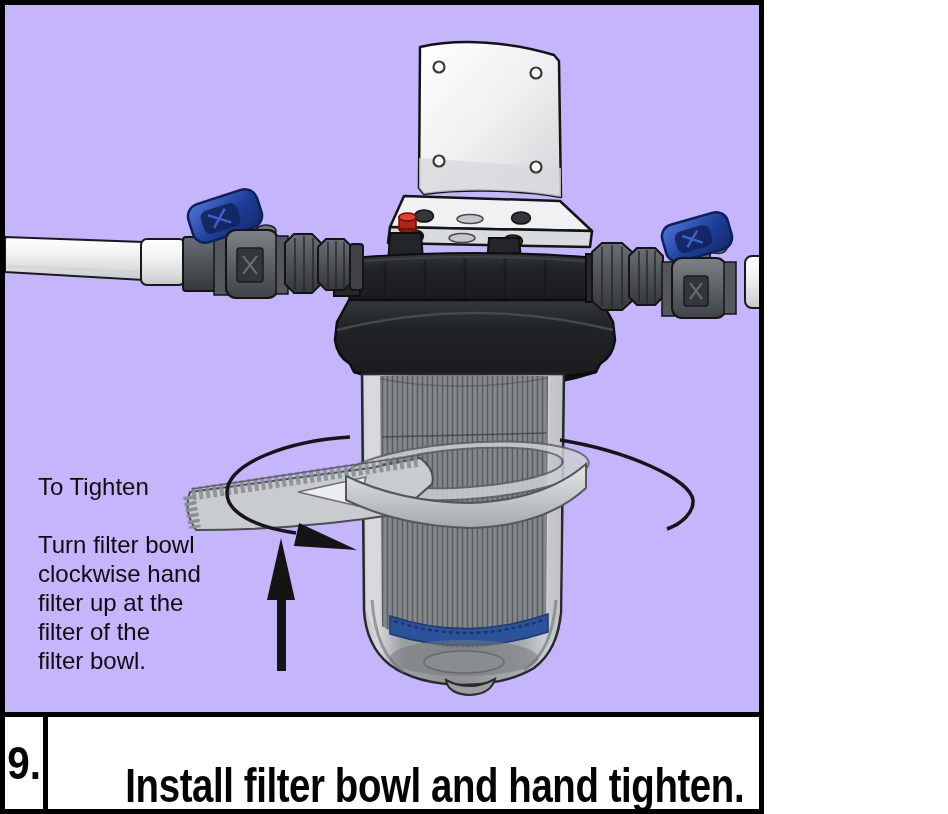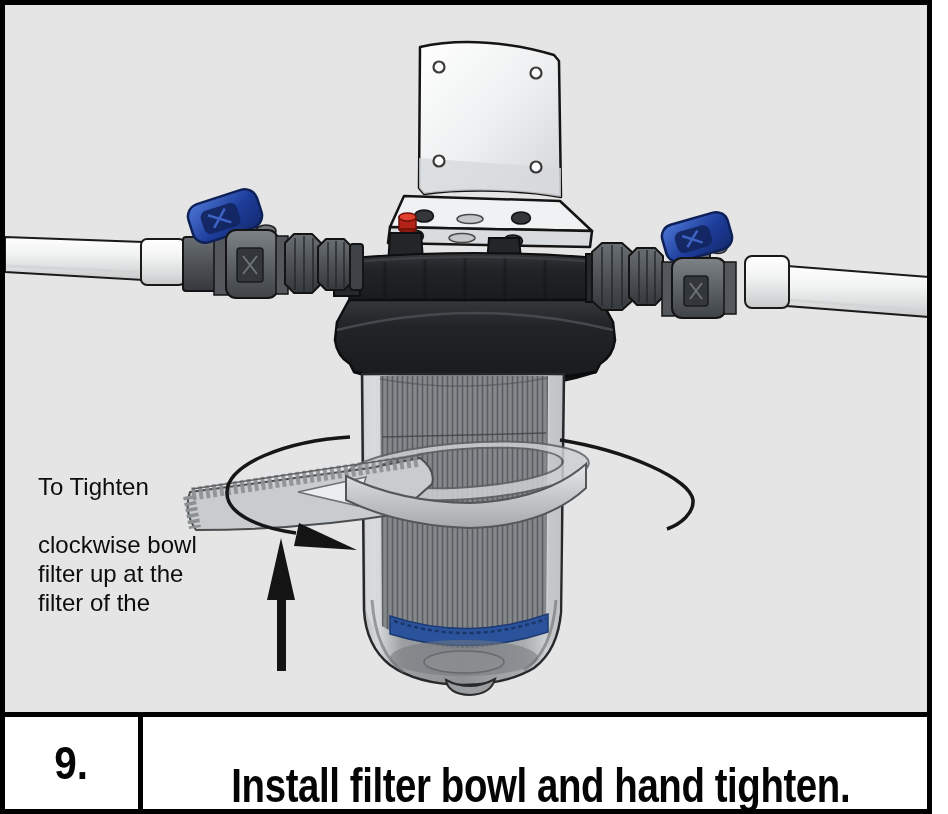--- a/index.html
+++ b/index.html
@@ -1,16 +1,16 @@
 <!DOCTYPE html>
 <html><head>
 <meta charset="utf-8">
 <style>
   html,body{margin:0;padding:0;background:#fff;}
-  .stage{position:relative;width:932px;height:814px;background:#e5e5e5;overflow:hidden;
+  .stage{position:relative;width:764px;height:814px;background:#c4b5fd;overflow:hidden;
          font-family:"Liberation Sans",sans-serif;}
   .frame{position:absolute;inset:0;border:5px solid #000;box-sizing:border-box;}
   .art{position:absolute;left:5px;top:5px;width:938px;height:707px;}
   .annot{position:absolute;left:38px;top:472px;color:#0d0d0d;
          font:24px/29px "Liberation Sans",sans-serif;}
   .annot .hd{margin:0 0 29px 0;}
   .annot .ln{white-space:nowrap;}
   .caption{position:absolute;left:5px;right:5px;bottom:5px;height:92px;
            border-top:5px solid #000;display:flex;box-sizing:content-box;background:#fff;}
   .cap-num{width:133px;border-right:5px solid #000;display:flex;align-items:center;
@@ -217,23 +217,25 @@
       <path d="M350,437 C285,441 228,464 227,492 C226,512 254,527 296,533" stroke-width="3.5"></path>
       <path d="M560,440 C628,451 690,479 693,500 C694,513 681,524 667,529" stroke-width="3.5"></path>
       <polygon points="299,523 294,546 357,550" fill="#141414" stroke="none"></polygon>
     </g>
 
     <path d="M281,538 L267,600 L277,600 L277,671 L286,671 L286,600 L295,600 Z" fill="#141414"></path>
   </svg>
 
   <div class="annot">
     <div class="hd">To Tighten</div>
-    <div class="ln">clockwise bowl</div>
+    <div class="ln">Turn filter bowl</div>
+    <div class="ln">clockwise hand</div>
     <div class="ln">filter up at the</div>
     <div class="ln">filter of the</div>
+    <div class="ln">filter bowl.</div>
   </div>
 
   <div class="caption">
     <div class="cap-num">
       <span class="cap-n">9.</span>
     </div>
     <div class="cap-txt">
       <span class="cap-b">Install filter bowl and hand tighten.</span>
     </div>
   </div>

